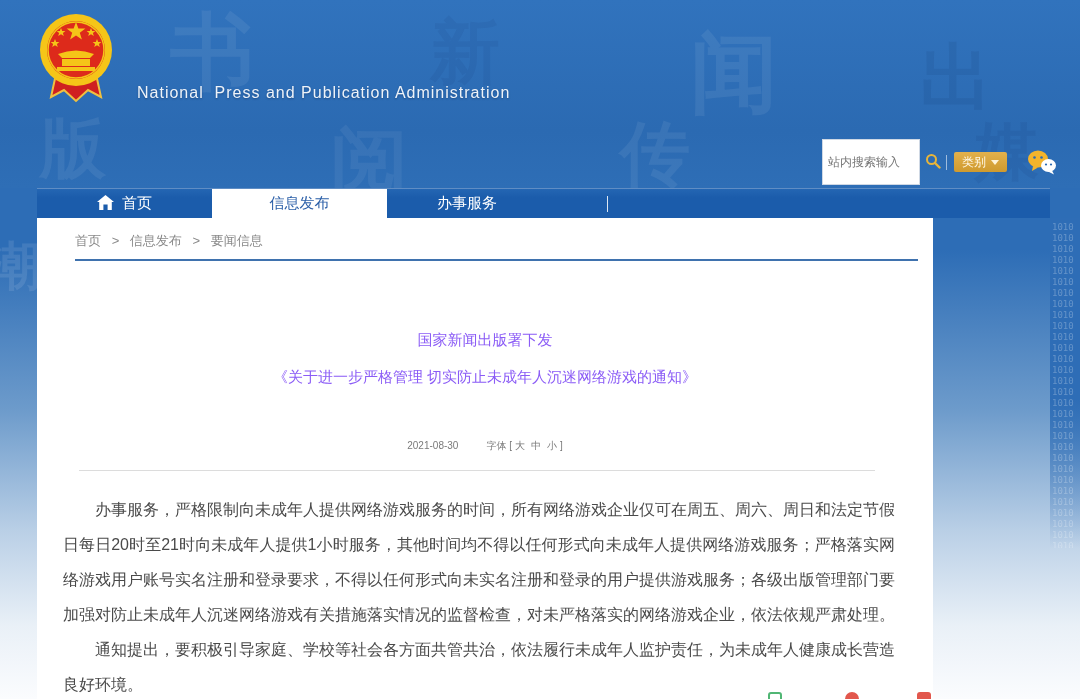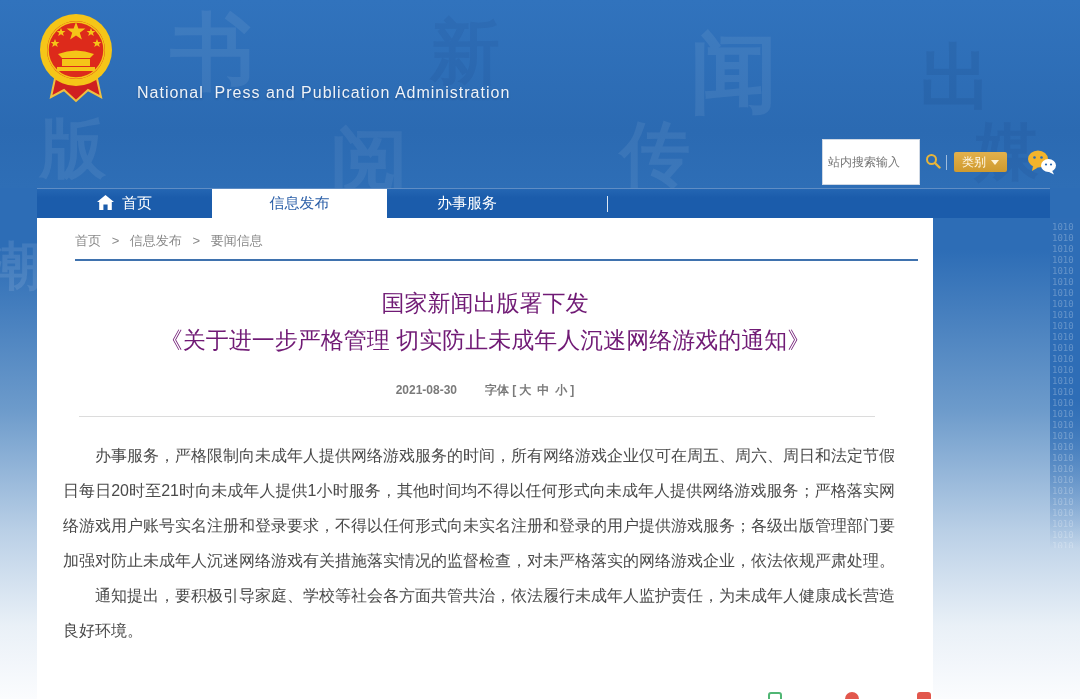--- a/index.html
+++ b/index.html
@@ -48,24 +48,24 @@
   .nav-tab{width:175px;background:#ffffff;color:#2b5fa8;}
   .nav-svc{width:160px;}
   .nav-divider{width:1px;height:16px;background:rgba(255,255,255,.85);align-self:center;margin-left:60px;}
 
   
   .card{position:absolute;left:37px;top:218px;width:896px;height:481px;background:#ffffff;overflow:hidden;}
   .breadcrumb{padding:14px 0 0 38px;font-size:13px;color:#8a8a8a;}
   .breadcrumb a{color:#8a8a8a;text-decoration:none;cursor:pointer;}
   .breadcrumb .sep{margin:0 7px;}
   .crumb-rule{margin:9px 15px 0 38px;border-top:2px solid #3f72ae;}
-  .art-title{margin:24px 30px 0 30px;text-align:center;font-weight:400;
-    font-size:23px;line-height:37px;color:#701a75;}
+  .art-title{margin:60px 30px 0 30px;text-align:center;font-weight:400;
+    font-size:15px;line-height:37px;color:#8b5cf6;}
   .art-title span{display:block;}
-  .meta{margin-top:23px;text-align:center;font-size:12px;color:#7a7a7a;font-weight:bold;}
+  .meta{margin-top:44px;text-align:center;font-size:10px;color:#7a7a7a;}
   .meta .gap{display:inline-block;width:28px;}
   .meta a{color:#7a7a7a;text-decoration:none;cursor:pointer;margin:0 3px;}
   .meta-rule{margin:17px 58px 0 42px;border:none;border-top:1px solid #dcdcdc;}
   .body-text{margin:21px 38px 0 26px;font-size:16px;line-height:35px;color:#4a4a4a;text-align:justify;}
   .body-text p{margin:0;text-indent:2em;}
   .share-row{position:absolute;top:474px;left:0;width:1013px;height:20px;}
   .sh{position:absolute;width:14px;height:14px;border-radius:3px;display:inline-block;}
   .sh-green{left:731px;background:#ffffff;border:2px solid #50b674;box-sizing:border-box;}
   .sh-red1{left:808px;background:#e2574d;border-radius:7px;}
   .sh-red2{left:880px;background:#e2574d;}

